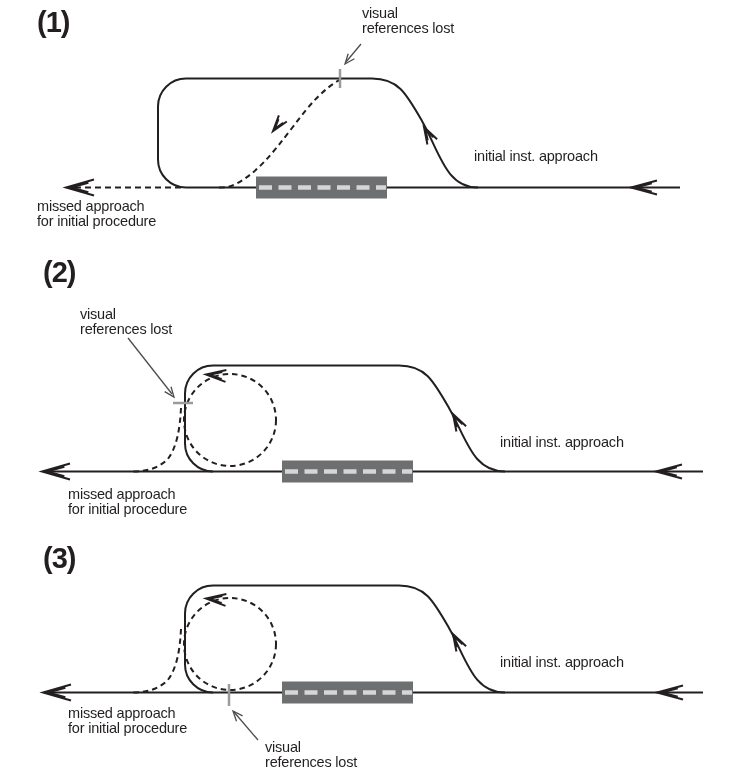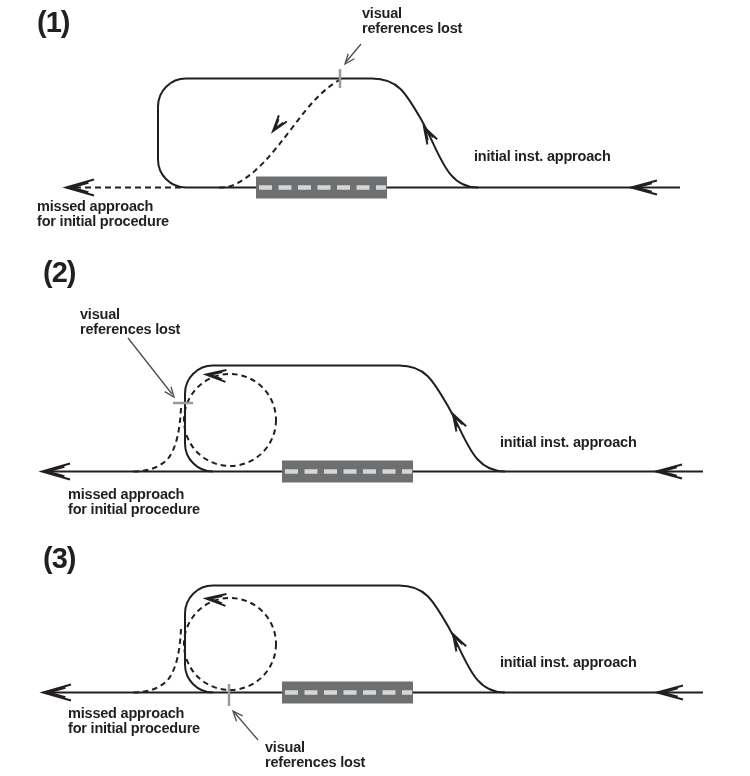--- a/index.html
+++ b/index.html
@@ -1,19 +1,19 @@
 <!DOCTYPE html>
 <html style="--bg: #ffffff; --stroke: #231f20; --text: #231f20; --tick: #9b9b9b; --leader: #4d4d4d; --runway: #6d6f71; --centerline: #d6d6d6;"><head>
 <meta charset="utf-8">
 <style>
   html,body{margin:0;padding:0;background:#fff;}
   .canvas{position:relative;width:750px;height:776px;background:var(--bg,#fff);overflow:hidden;
           font-family:"Liberation Sans","DejaVu Sans",sans-serif;}
   svg{position:absolute;left:0;top:0;}
-  .label{position:absolute;font-size:14.5px;font-weight:700;line-height:15px;
+  .label{position:absolute;font-size:14.5px;font-weight:400;line-height:15px;
          color:var(--text,#231f20);letter-spacing:-0.2px;white-space:nowrap;}
   .num{position:absolute;font-size:29px;font-weight:700;color:var(--text,#231f20);
        letter-spacing:-1px;white-space:nowrap;}
   .s2{stroke:var(--stroke,#231f20);stroke-width:2;fill:none;}
   .dash55{stroke-dasharray:5.5 4;}
   .dash64{stroke-dasharray:6 4;}
   .s1{stroke:var(--leader,#4d4d4d);stroke-width:1.3;fill:none;}
   .tick{stroke:var(--tick,#9b9b9b);stroke-width:2.5;fill:none;}
   .rw{fill:var(--runway,#6d6f71);stroke:none;}
   .cl{stroke:var(--centerline,#d6d6d6);stroke-width:4.5;stroke-dasharray:13 6.5;fill:none;}

